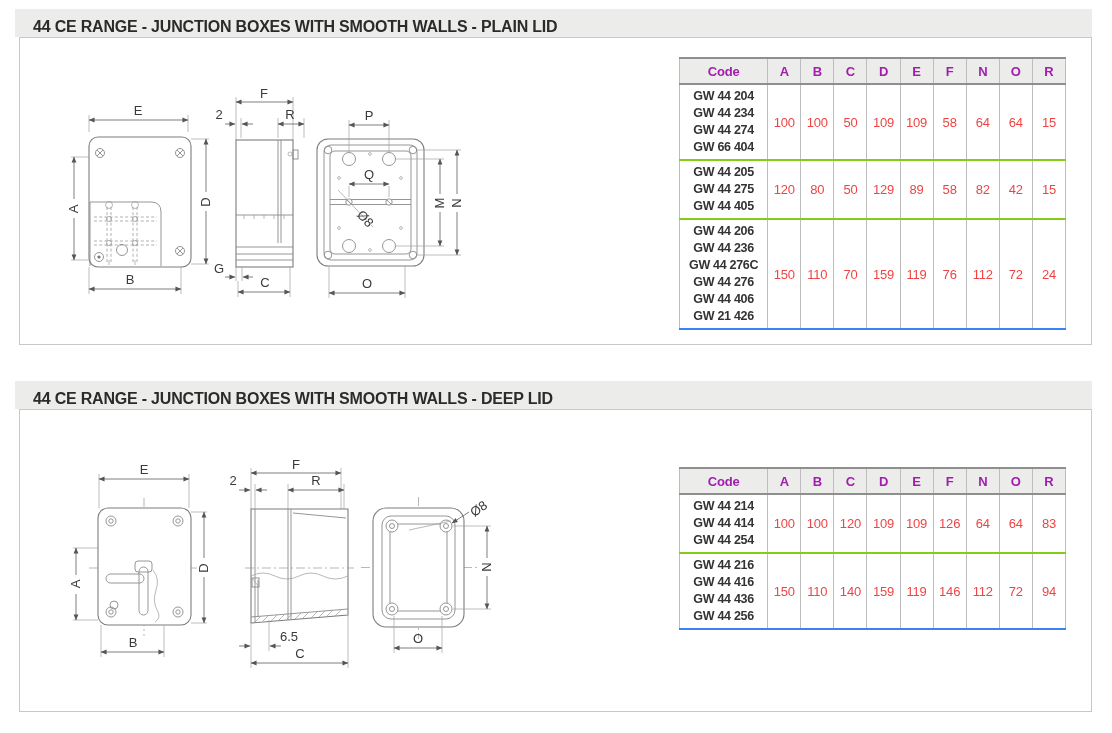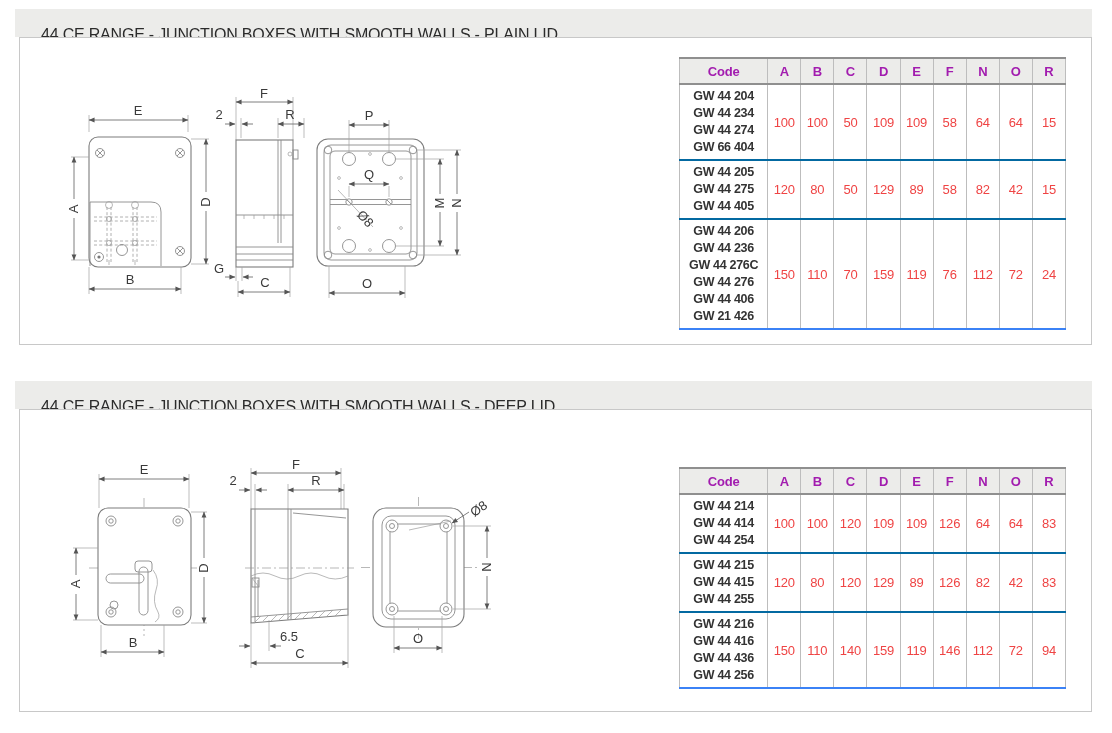--- a/index.html
+++ b/index.html
@@ -1,33 +1,33 @@
 <!DOCTYPE html>
 <html><head>
 <meta charset="utf-8">
 <style>
   html,body{margin:0;padding:0;background:#fff;}
   .page{position:relative;width:1112px;height:733px;background:#ffffff;overflow:hidden;
         font-family:"Liberation Sans",sans-serif;color:#333;}
   .bar{position:absolute;left:15px;width:1077px;height:28px;background:#ececea;}
-  .bar h1{margin:12px;padding:0 0 0 14px;font-size:16px;line-height:28px;font-weight:400;
+  .bar h1{margin:4px;padding:0 0 0 14px;font-size:16px;line-height:28px;font-weight:700;
           color:#2b2b2b;letter-spacing:-0.2px;white-space:nowrap;}
   .box{position:absolute;left:19px;width:1071px;border:1px solid #c8c8c8;background:#fff;}
   #bar1{top:9px}   #box1{top:37px;height:306px;}
   #bar2{top:381px} #box2{top:409px;height:301px;}
   .drawings{position:absolute;left:29px;top:50px;width:460px;height:245px;}
   
   table.spec{position:absolute;left:659px;width:387px;border-collapse:collapse;table-layout:fixed;}
   #box1 table.spec{top:19px;} #box2 table.spec{top:57px;}
   col.c-code{width:88px;} col.c-dim{width:33px;}
   table.spec th{height:22px;background:#ececea;font-size:13px;font-weight:700;color:#a21caf;
     border-top:2px solid #8f8f8f;border-bottom:2px solid #8f8f8f;
     border-left:1px solid #bdbdbd;border-right:1px solid #bdbdbd;letter-spacing:-0.2px;}
   table.spec td{border-left:1px solid #bdbdbd;border-right:1px solid #bdbdbd;
-    border-bottom:2px solid #0369a1;text-align:center;vertical-align:middle;padding:3px 0;}
+    border-bottom:2px solid #84cc16;text-align:center;vertical-align:middle;padding:3px 0;}
   table.spec tr:last-child td{border-bottom:2px solid #3b82f6;}
   td.codes .code{font-size:12.5px;font-weight:700;color:#333;line-height:17px;
     letter-spacing:-0.3px;white-space:nowrap;}
   td.val{font-size:13px;color:#ef4444;letter-spacing:-0.2px;}
   
   .ol{fill:#fff;stroke:#7d7d7d;stroke-width:1.1;}
   .ol2{fill:none;stroke:#8a8a8a;stroke-width:0.9;}
   .thin{fill:none;stroke:#9b9b9b;stroke-width:0.7;}
   .dl{stroke:#6f6f6f;stroke-width:0.9;}
   .ext{stroke:#a0a0a0;stroke-width:0.7;}
@@ -482,36 +482,20 @@
           <td class="val">120</td>
           <td class="val">109</td>
           <td class="val">109</td>
           <td class="val">126</td>
           <td class="val">64</td>
           <td class="val">64</td>
           <td class="val">83</td>
         </tr>
         <tr>
           <td class="codes">
-            <div class="code">GW 44 215</div>
-            <div class="code">GW 44 415</div>
-            <div class="code">GW 44 255</div>
-          </td>
-          <td class="val">120</td>
-          <td class="val">80</td>
-          <td class="val">120</td>
-          <td class="val">129</td>
-          <td class="val">89</td>
-          <td class="val">126</td>
-          <td class="val">82</td>
-          <td class="val">42</td>
-          <td class="val">83</td>
-        </tr>
-        <tr>
-          <td class="codes">
             <div class="code">GW 44 216</div>
             <div class="code">GW 44 416</div>
             <div class="code">GW 44 436</div>
             <div class="code">GW 44 256</div>
           </td>
           <td class="val">150</td>
           <td class="val">110</td>
           <td class="val">140</td>
           <td class="val">159</td>
           <td class="val">119</td>

